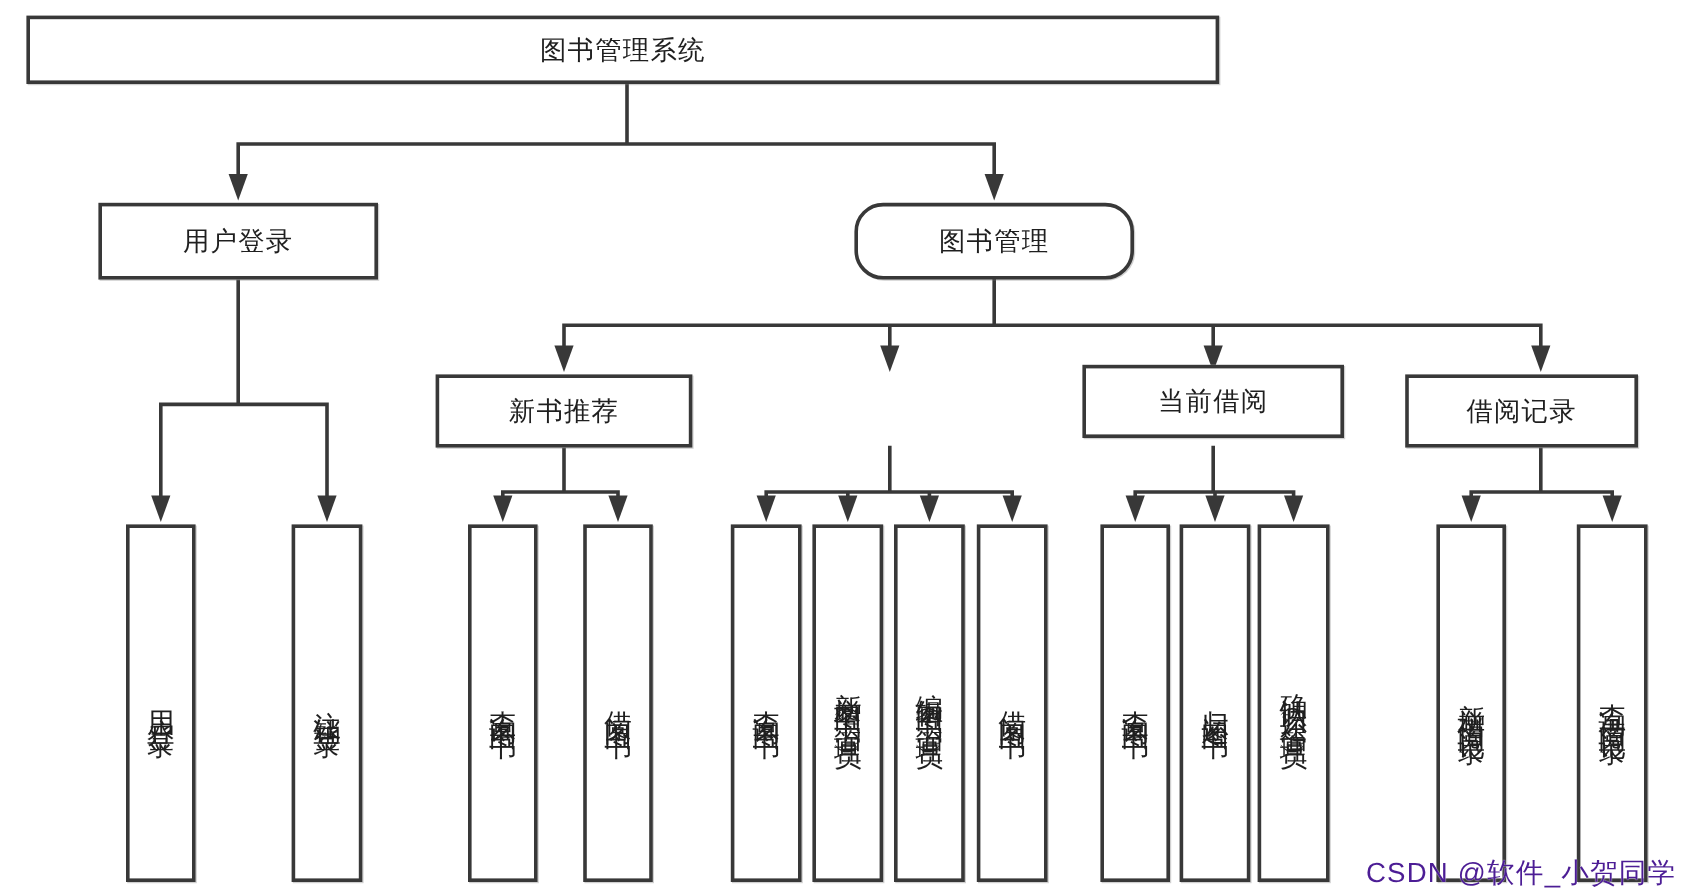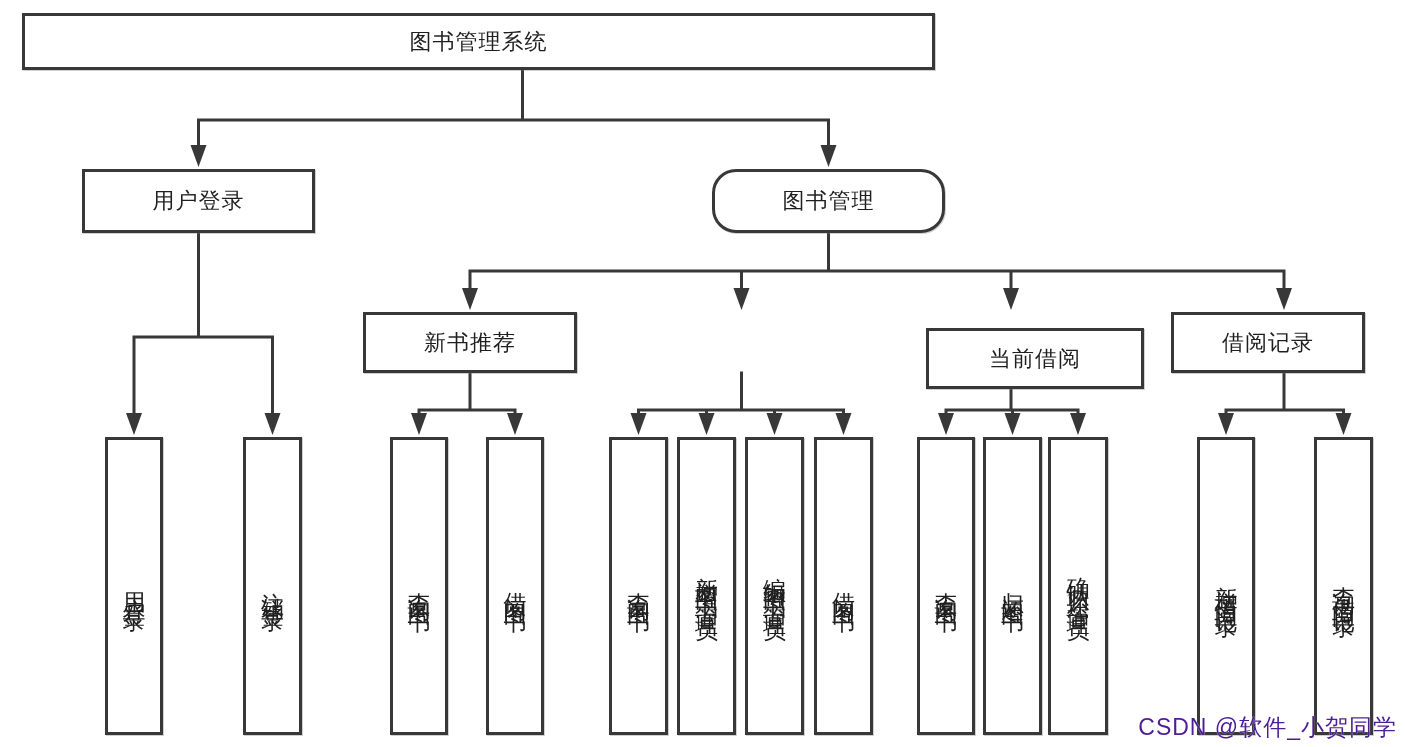--- a/index.html
+++ b/index.html
@@ -110,27 +110,27 @@
 
       <polygon points="938,413 954,413 946,435"></polygon>
       <polygon points="1004.5,413 1020.5,413 1012.5,435"></polygon>
       <polygon points="1070,413 1086,413 1078,435"></polygon>
 
       <polygon points="1218,413 1234,413 1226,435"></polygon>
       <polygon points="1335.5,413 1351.5,413 1343.5,435"></polygon>
     </g>
   </svg>
 
-  <div class="hbox" style="left:22px; top:13px; width:913px; height:57px;">图书管理系统</div>
+  <div class="hbox" style="left:22px; top:13px; width:994px; height:57px;">图书管理系统</div>
 
   <div class="hbox" style="left:82px; top:169px; width:233px; height:64px;">用户登录</div>
   <div class="hbox" style="left:712px; top:169px; width:233px; height:64px;border-radius:24px;">图书管理</div>
 
   <div class="hbox" style="left:363px; top:312px; width:214px; height:61px;">新书推荐</div>
-  <div class="hbox" style="left:902px; top:328px; width:218px; height:61px;margin-left:24px;">当前借阅</div>
+  <div class="hbox" style="left:902px; top:304px; width:218px; height:61px;">当前借阅</div>
   <div class="hbox" style="left:1171px; top:312px; width:194px; height:61px;">借阅记录</div>
 
   <div class="vbox" style="left:105px; width:58px;">
     <span class="vlabel">用户登录</span>
   </div>
   <div class="vbox" style="left:243px; width:59px;">
     <span class="vlabel">注销登录</span>
   </div>
 
   <div class="vbox" style="left:390px; width:58px;">

